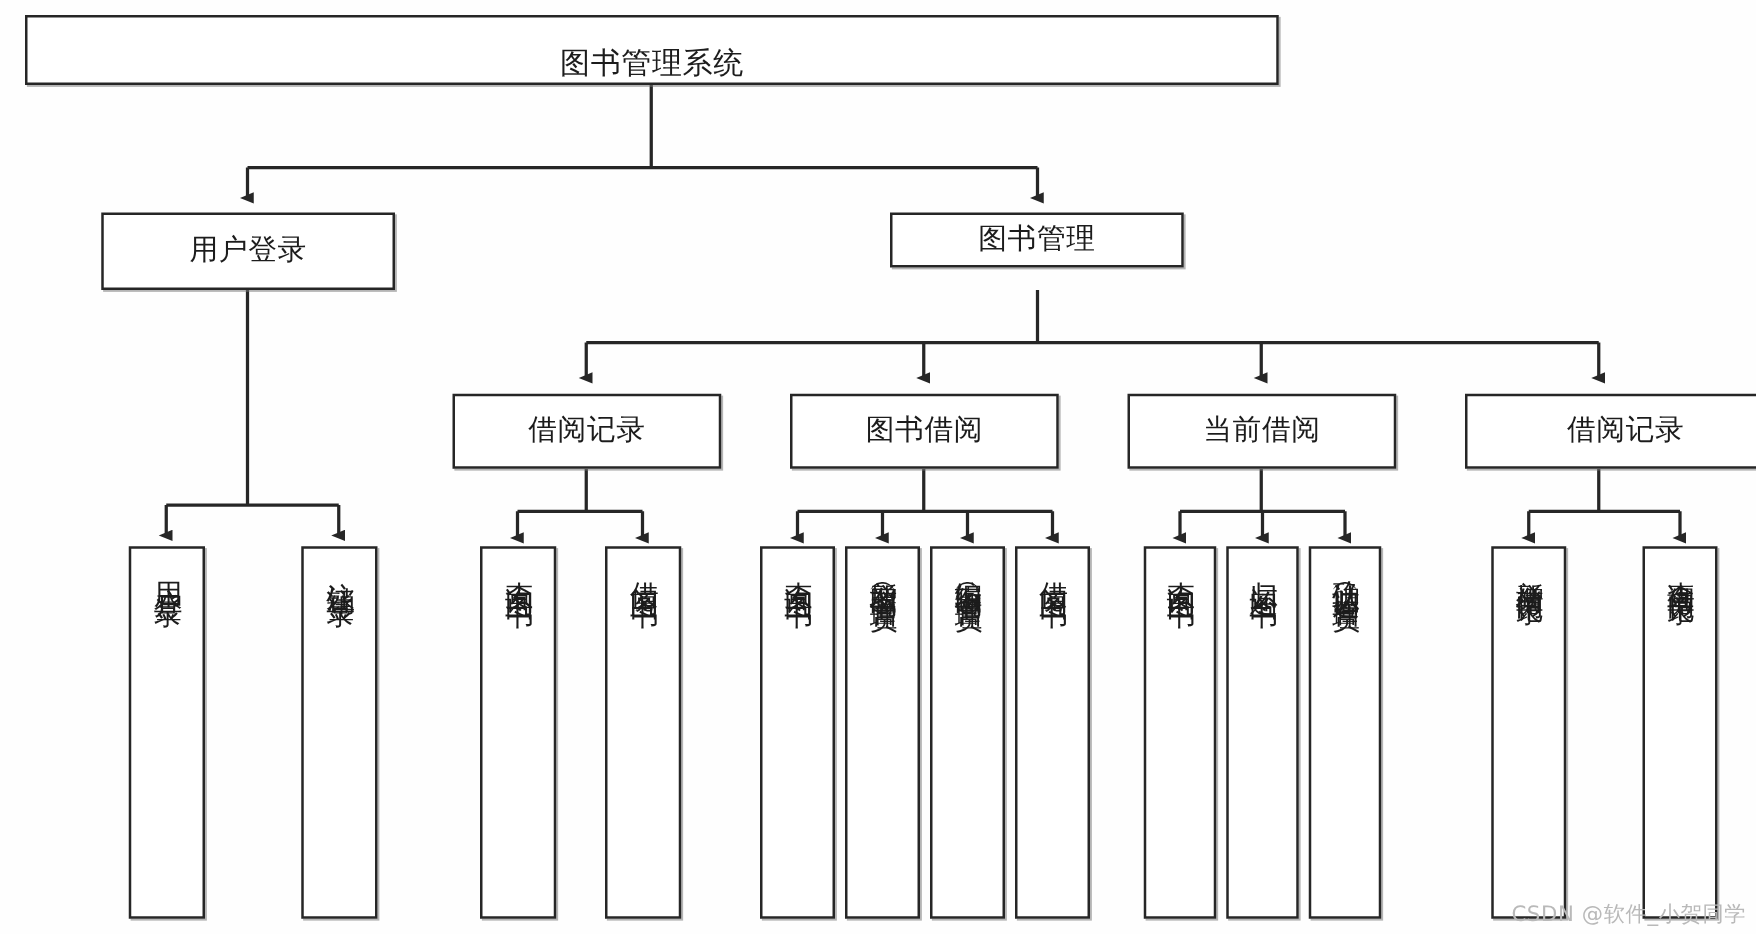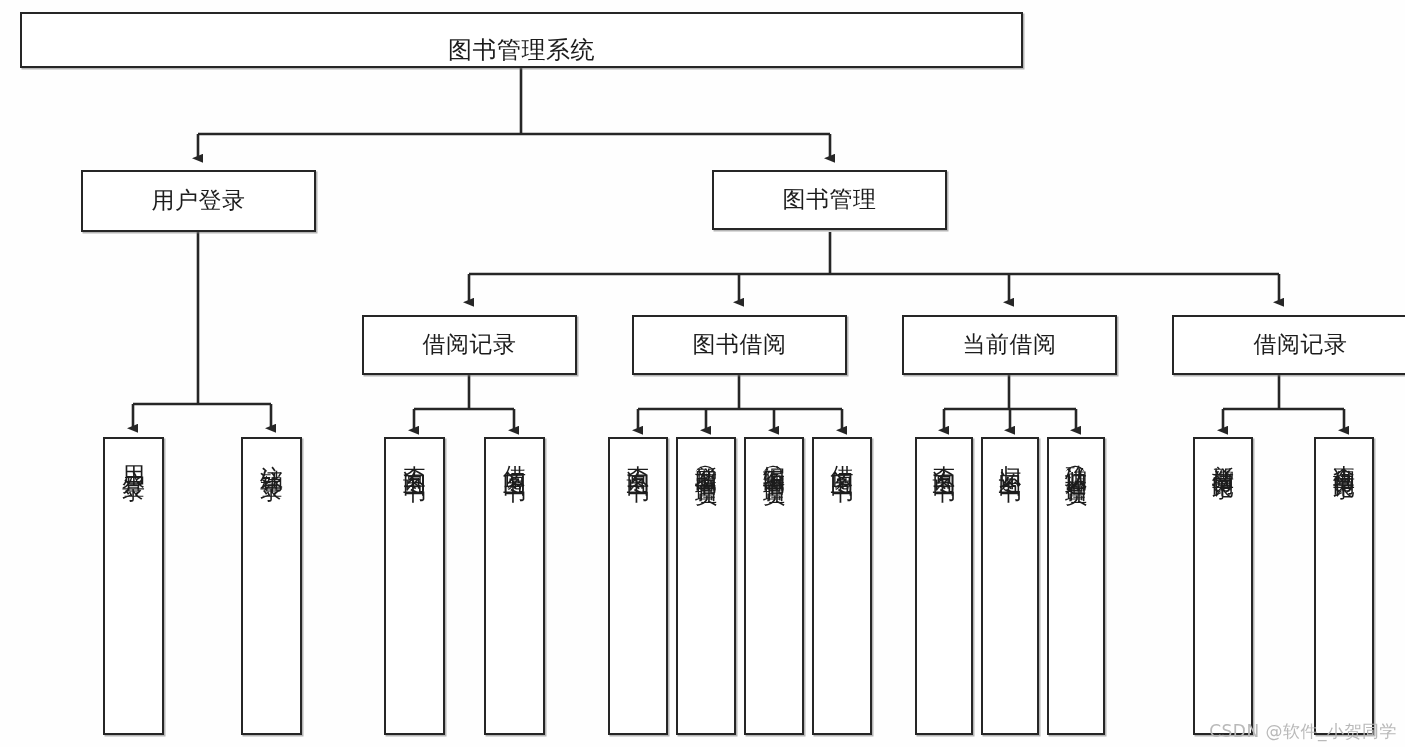--- a/index.html
+++ b/index.html
@@ -127,21 +127,21 @@
     </g>
   </svg>
 
   <div class="node root horiz" style="left:20px;top:12px;width:1003px;height:56px;">
     <span class="lbl">图书管理系统</span>
   </div>
 
   <div class="node horiz" style="left:81px;top:170px;width:235px;height:62px;">
     <span class="lbl">用户登录</span>
   </div>
-  <div class="node horiz" style="left:712px;top:170px;width:235px;height:60px;">
+  <div class="node horiz" style="left:712px;top:170px;width:235px;height:44px;">
     <span class="lbl">图书管理</span>
   </div>
 
   <div class="node horiz" style="left:362px;top:315px;width:215px;height:60px;">
     <span class="lbl">借阅记录</span>
   </div>
   <div class="node horiz" style="left:902px;top:315px;width:215px;height:60px;">
     <span class="lbl">当前借阅</span>
   </div>
   <div class="node horiz" style="left:632px;top:315px;width:215px;height:60px;">

